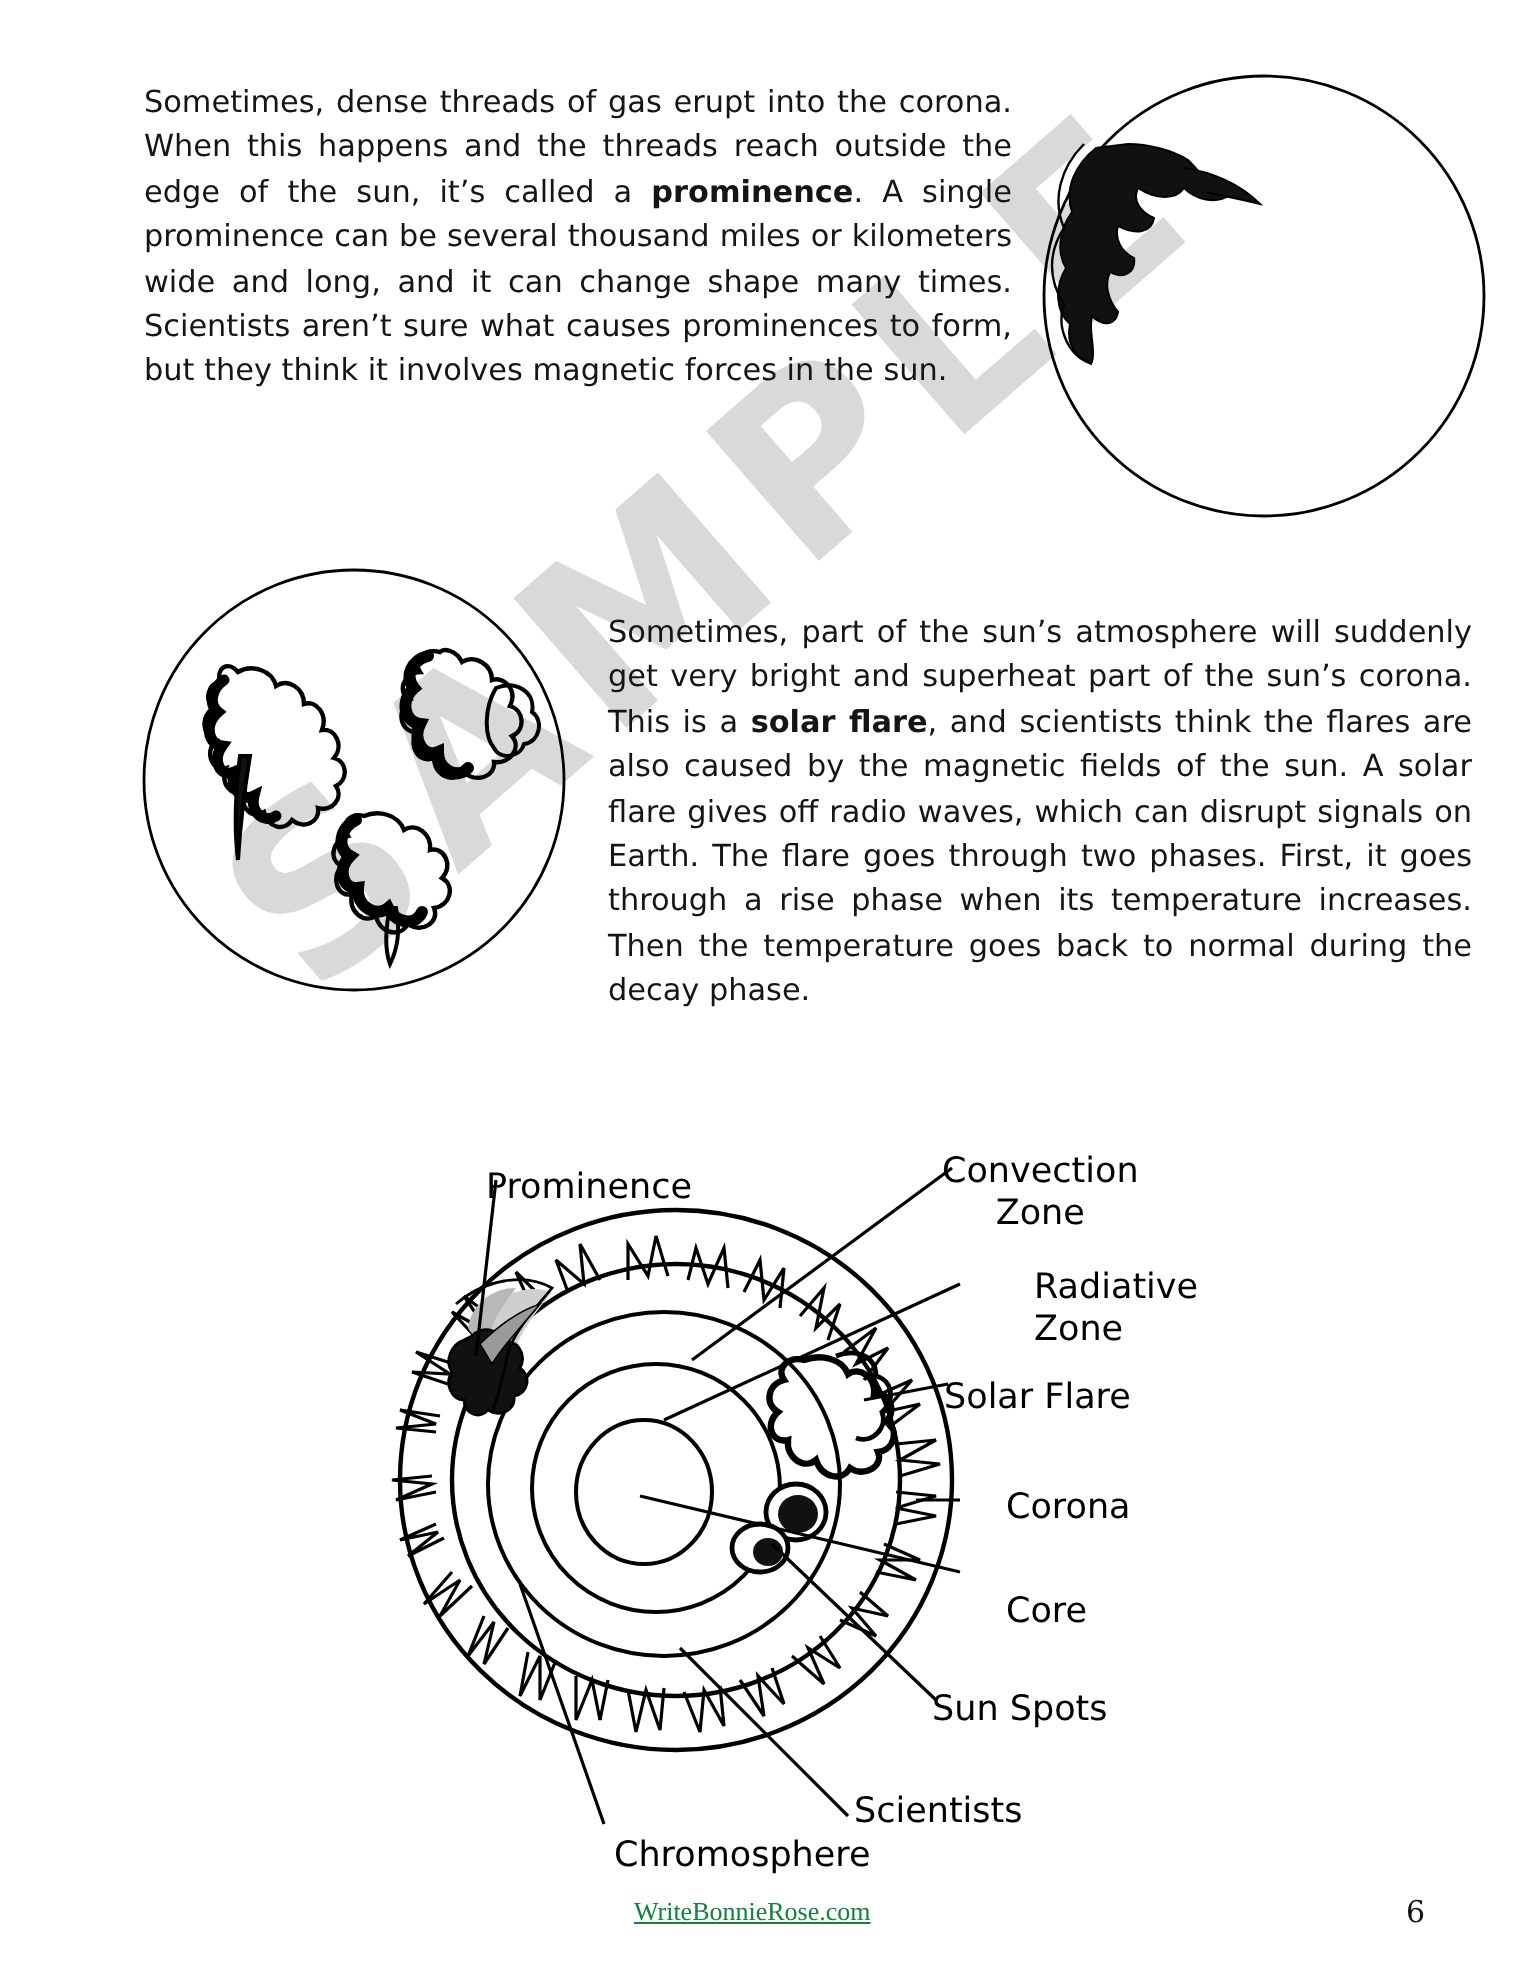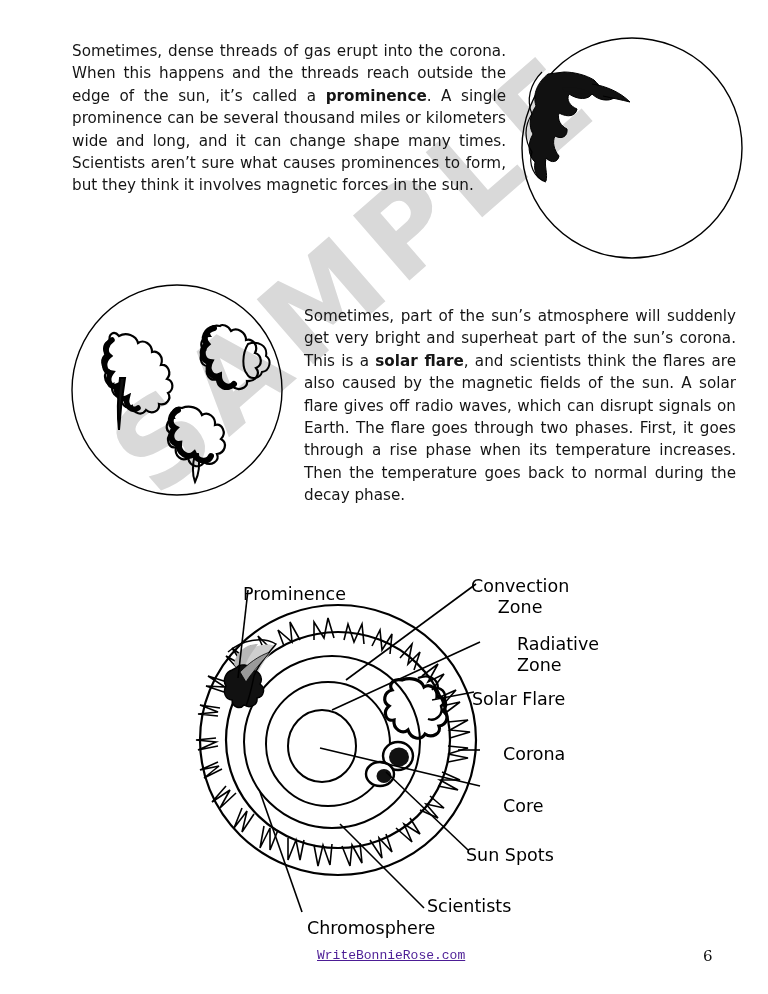--- a/index.html
+++ b/index.html
@@ -100,23 +100,23 @@
   #lbl-core         { left: 503px; top: 780px; margin-top: 16px; }
   #lbl-sunspots     { left: 466px; top: 845px; }
   #lbl-photosphere  { left: 427px; top: 896px; }
   #lbl-chromosphere { left: 307px; top: 918px; }
 
   
   .footer-link {
     position: absolute;
     left: 317px;
     top: 948px;
-    font-family: Liberation Mono, monospace;
+    font-family: Liberation Serif, serif;
     font-size: 13px;
-    color: #4c1d95;
+    color: #15803d;
     text-decoration: underline;
     z-index: 5;
   }
   .footer-page {
     position: absolute;
     left: 703px;
     top: 947px;
     font-family: "DejaVu Serif", serif;
     font-size: 15px;
     color: #111;

